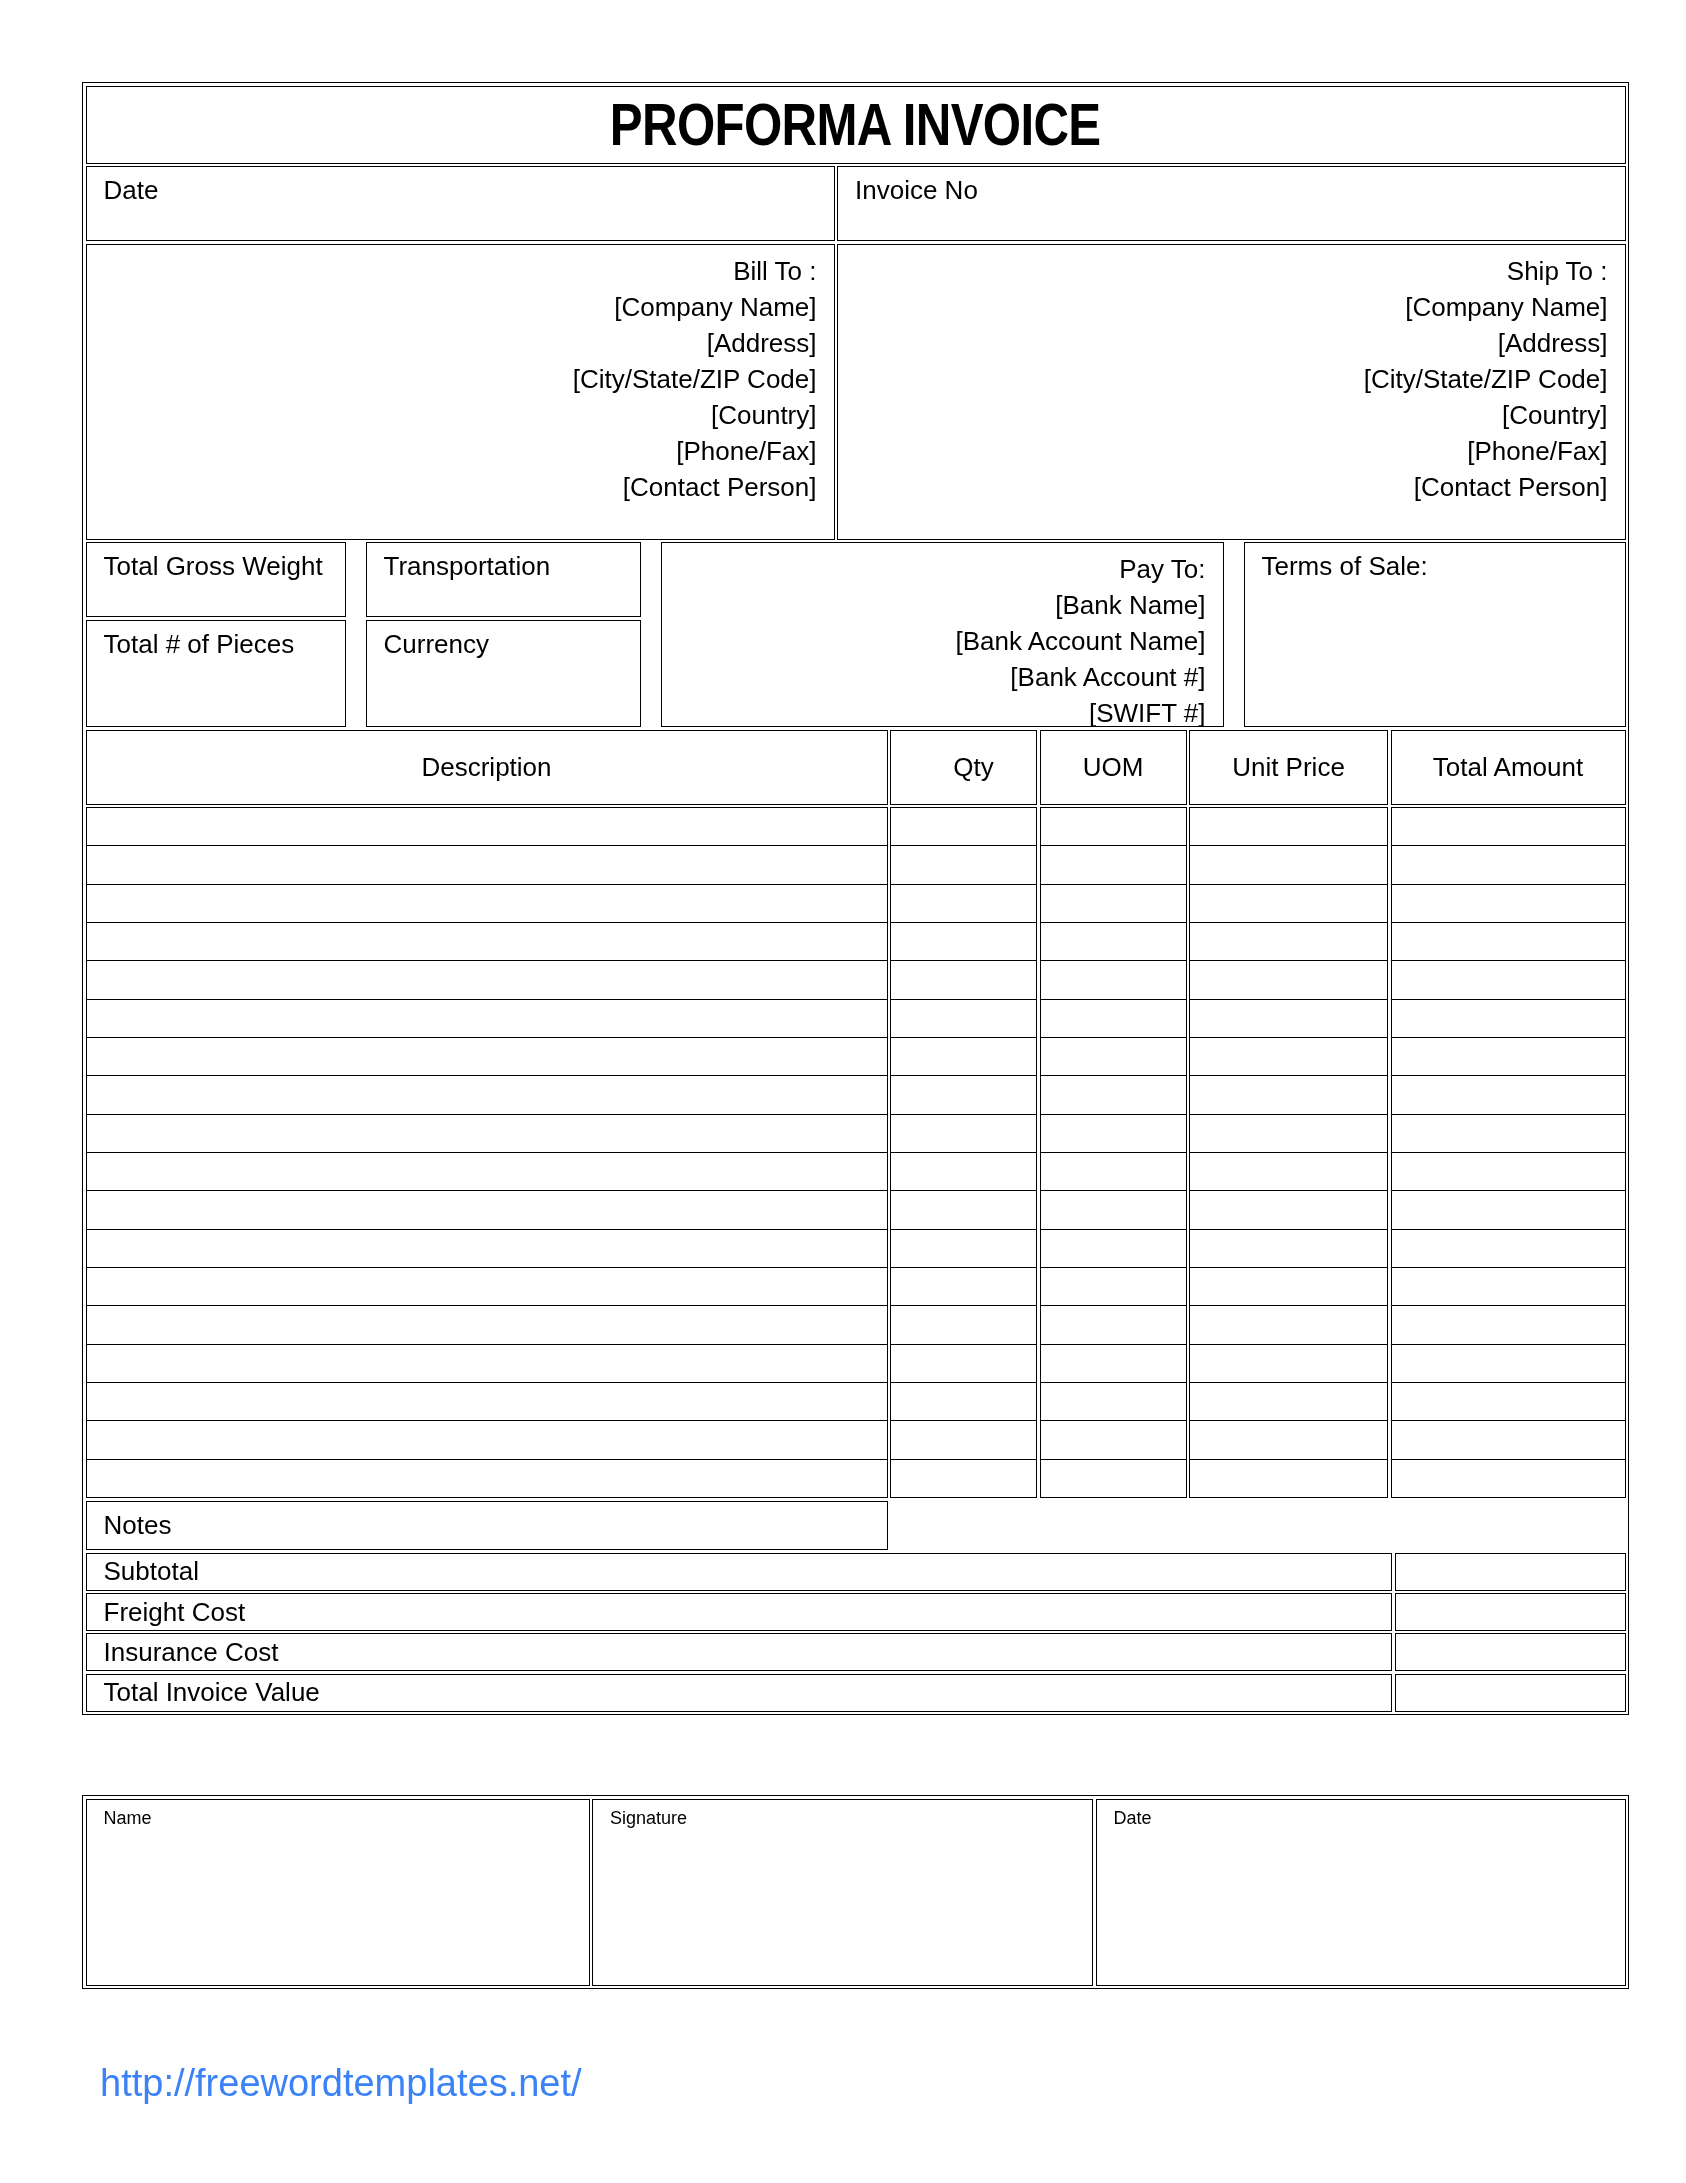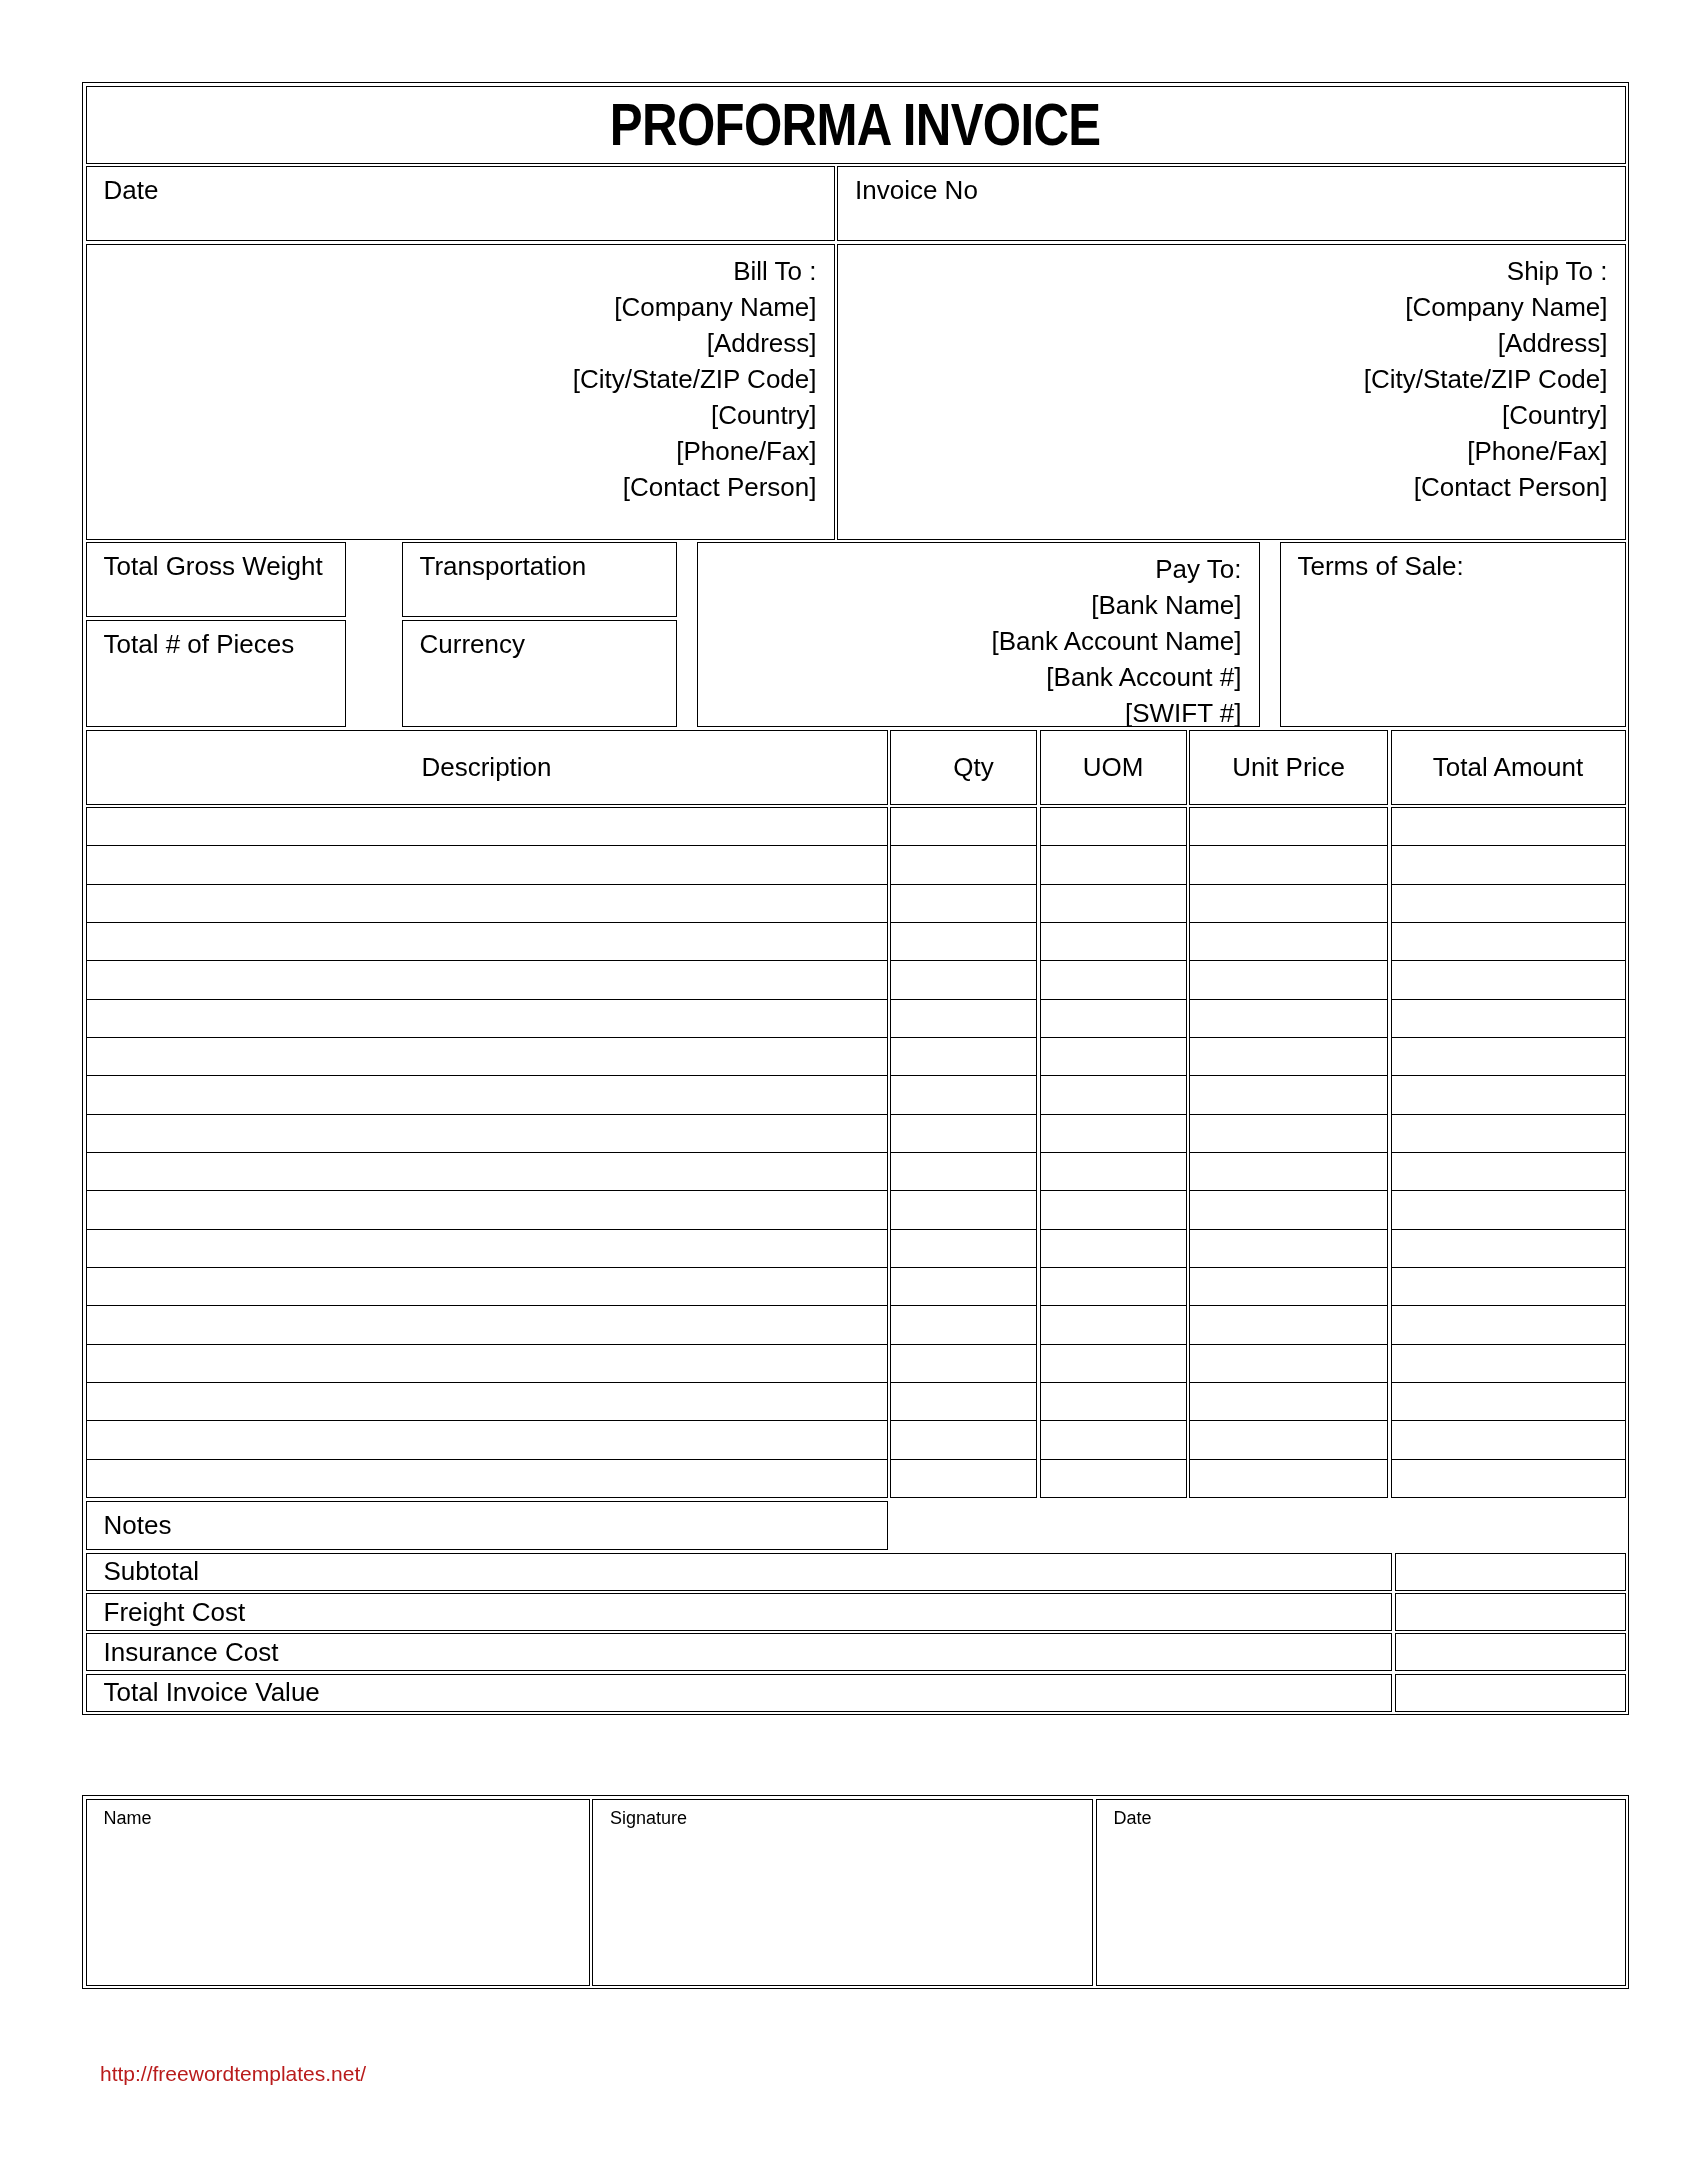--- a/index.html
+++ b/index.html
@@ -38,21 +38,21 @@
   .h89{height:75px;}
   .h354{height:296px;}
   .pad{padding:8.4px 17px;}
   .w-left{width:749px;}
   .grow{flex:1;}
   .lines{line-height:36px;text-align:right;}
   
   .ship-row{height:185px;gap:20px;}
   .colstack{display:flex;flex-direction:column;gap:2.5px;box-sizing:border-box;}
   .w-a{width:260px;}
-  .w-b{width:275px;margin-left:36px;}
+  .w-b{width:275px;}
   .w-c{width:563px;}
   .sub-top{height:75px;}
   .sub-bot{flex:1;}
   
   .w-desc{width:802px;}
   .w-qty{width:147px;padding-left:20px;}
   .w-uom{width:147px;}
   .w-price{width:199px;}
   .w-total{flex:1;}
   .ihead{height:75px;display:flex;align-items:center;justify-content:center;text-align:center;}
@@ -72,21 +72,21 @@
     position:absolute;left:82px;top:1795px;width:1547px;height:194px;
     border:1.7px solid #000;padding:2.5px;box-sizing:border-box;
     display:flex;gap:2.5px;background:#fff;
   }
   .sig .cell{font-size:18px;padding:8.4px 17px;}
   .w-sig1{width:504px;}
   .w-sig2{width:501px;}
   
   .footer-url{
     position:absolute;left:100px;top:2062px;
-    font-size:21px;color:#b91c1c;
+    font-size:38px;color:#3b82f6;
   }
 </style>
 </head>
 <body>
 
 <div class="page">
 
   <div class="doc">
 
     <div class="trow">

